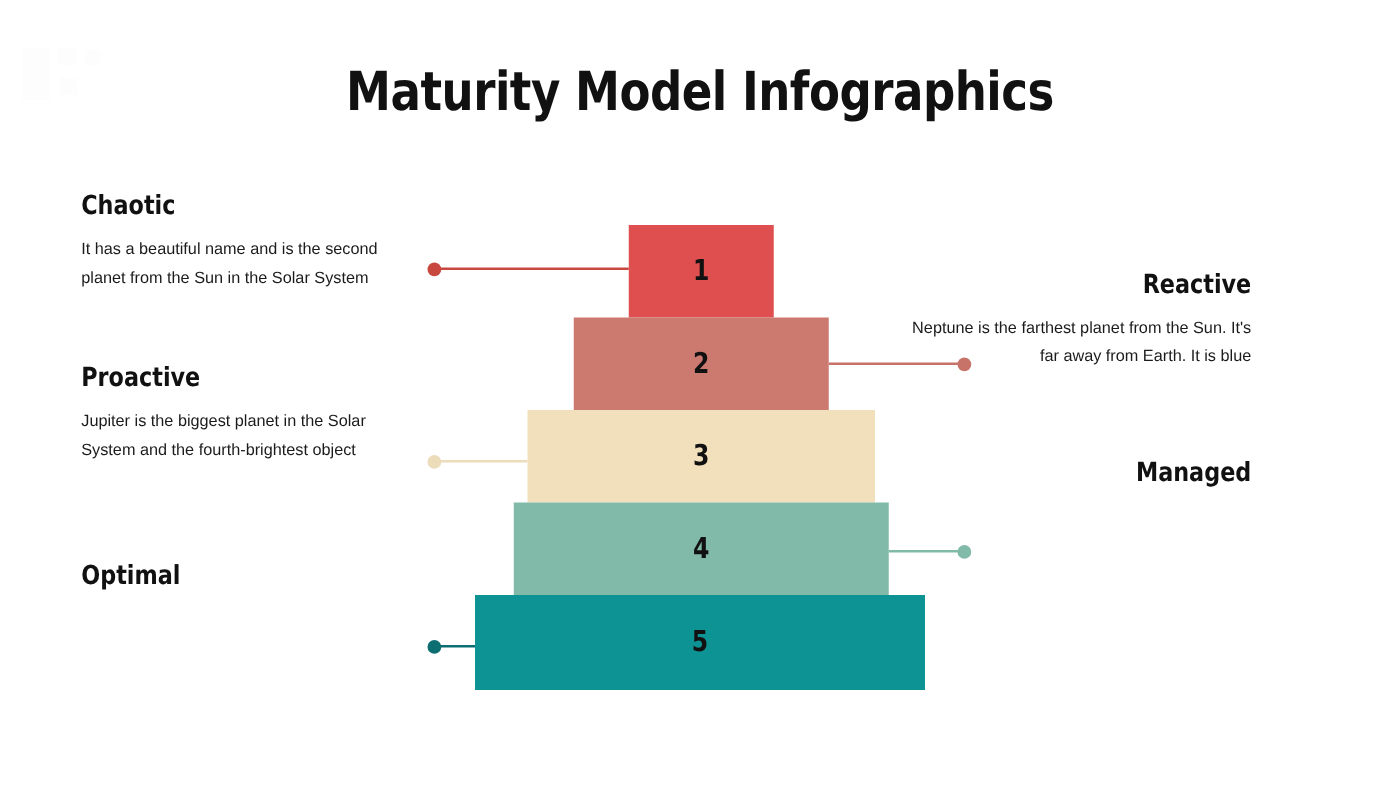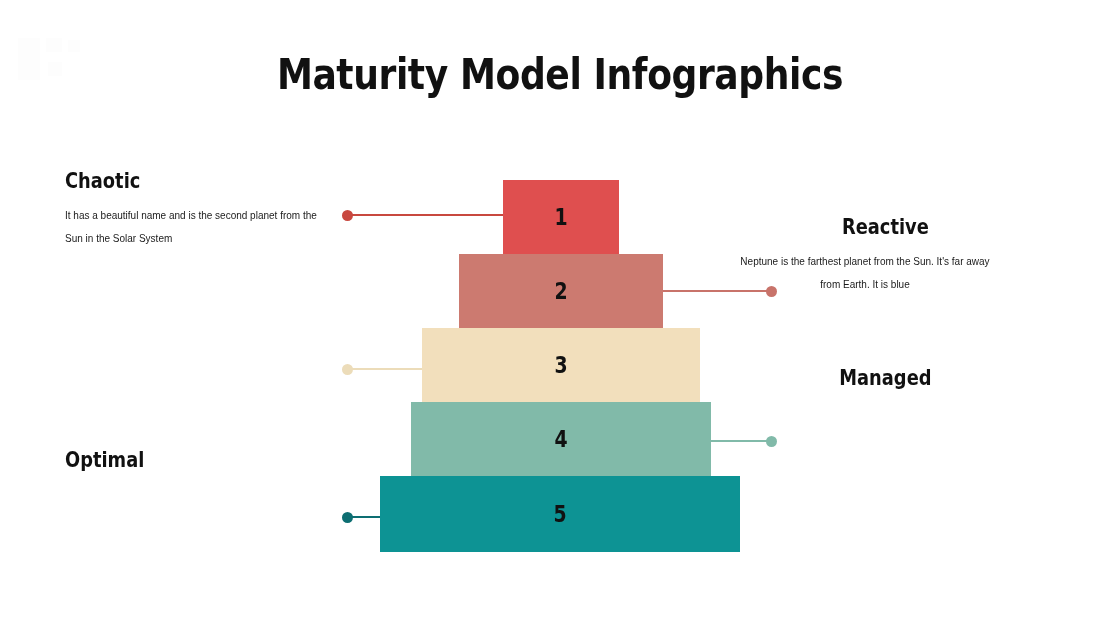--- a/index.html
+++ b/index.html
@@ -74,38 +74,38 @@
   }
   .connector.left .dot { left: -1px; }
   .connector.right .dot { right: -1px; }
 
   
   .block {
     position: absolute;
     width: 272px;
   }
   .block.left  { left: 65px;  text-align: left; }
-  .block.right { right: 67px; text-align: center; }
+  .block.right { right: 67px; text-align: right; }
 
   .block h2 {
     margin: 0 0 12px 0;
     font-family: "DejaVu Sans", sans-serif;
     font-weight: bold;
     font-size: 21px;
     line-height: 24px;
     color: #111111;
     transform: scaleX(0.85);
   }
   .block.left h2  { transform-origin: left center; }
   .block.right h2 { transform-origin: right center; }
 
   .block p {
     margin: 0;
     font-family: "Liberation Sans", sans-serif;
-    font-size: 10px;
+    font-size: 13px;
     line-height: 22.5px;
     color: #1b1b1b;
   }
 
   
   .watermark {
     position: absolute;
     left: 18px;
     top: 18px;
     width: 72px;
@@ -154,23 +154,27 @@
   <div class="connector left" style="top: 516px; left: 343px; width: 37px; background: rgb(13, 110, 114);">
       <span class="dot" style="background: rgb(13, 110, 114);"></span>
     </div>
   <div class="connector right" style="top: 290px; left: 663px; width: 113px; background: rgb(200, 115, 106);">
       <span class="dot" style="background: rgb(200, 115, 106);"></span>
     </div>
   <div class="connector right" style="top: 440px; left: 711px; width: 65px; background: rgb(129, 186, 169);">
       <span class="dot" style="background: rgb(129, 186, 169);"></span>
     </div>
 
-  <div class="block left" style="top: 169px;">
+  <div class="block left" style="top: 152px;">
     <h2>Chaotic</h2>
     <p>It has a beautiful name and is the second planet from the Sun in the Solar System</p>
+  </div>
+  <div class="block left" style="top: 290px;">
+    <h2>Proactive</h2>
+    <p>Jupiter is the biggest planet in the Solar System and the fourth-brightest object</p>
   </div>
   <div class="block left" style="top: 448px;">
     <h2>Optimal</h2>
   </div>
 
   <div class="block right" style="top: 215px;">
     <h2>Reactive</h2>
     <p>Neptune is the farthest planet from the Sun. It's far away from Earth. It is blue</p>
   </div>
   <div class="block right" style="top: 366px;">

